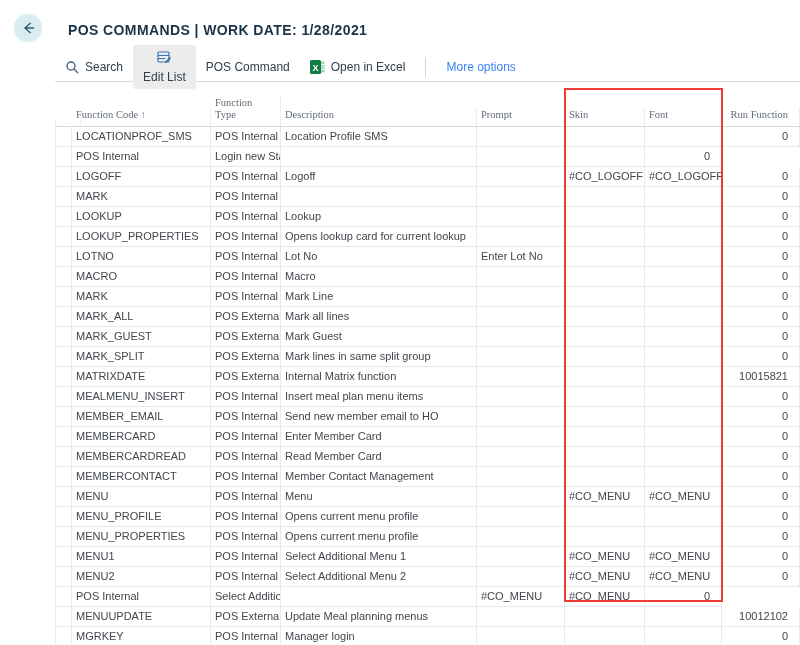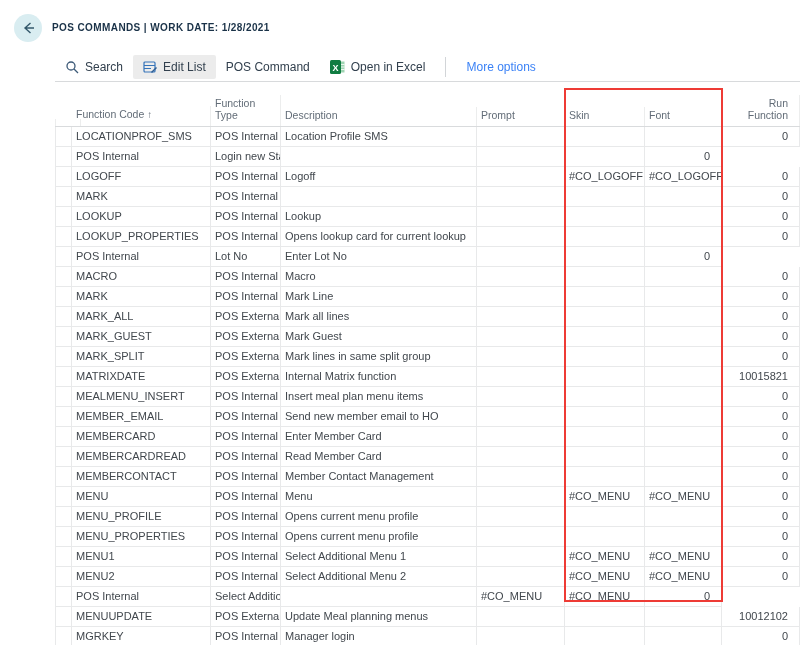--- a/index.html
+++ b/index.html
@@ -4,41 +4,41 @@
 <style>
   * { margin:0; padding:0; box-sizing:border-box; }
   html,body { width:800px; height:645px; background:#fff; overflow:hidden;
     font-family:"Liberation Sans", sans-serif; }
   #page { position:relative; width:800px; height:645px; background:#fff; }
 
   
   .back-btn { position:absolute; left:14px; top:14px; width:28px; height:28px;
     border-radius:50%; background:#d9edf1; display:flex; align-items:center;
     justify-content:center; cursor:pointer; }
-  .page-title { position:absolute; left:52px; top:22px; font-size:10px;
+  .page-title { position:absolute; left:68px; top:22px; font-size:14px;
     font-weight:700; color:#1a3248; letter-spacing:0.4px; }
 
   
   .toolbar { position:absolute; left:55px; top:52px; right:0; height:30px;
     display:flex; align-items:center; border-bottom:1px solid #d8dadc;
     font-size:12px; color:#32404e; }
   .tb-item { display:flex; align-items:center; gap:6px; padding:5px 10px;
     border-radius:2px; cursor:pointer; white-space:nowrap; }
-  .tb-item.selected { background:#ececec; }
+  .tb-item.selected { background:#ececec;flex-direction:column; }
   .tb-sep { width:1px; height:20px; background:#d2d5d8; margin:0 10px; }
   .tb-muted { color:#3b82f6; }
 
   
   .grid-row { display:grid;
     grid-template-columns:17px 139px 70px 196px 88px 80px 77px 78px; }
   .thead { position:absolute; left:55px; top:90px; width:745px; height:37px;
     border-bottom:1px solid #d9dbdd; align-items:end; color:#626c77;
     font-size:10.5px; }
   .th { padding:2px 20px 5px 4px; border-right:1px solid #eceded;
-    line-height:12px; cursor:pointer; }
+    line-height:12px; cursor:pointer;font-family:Liberation Serif, serif; }
   .th.num { text-align:right; padding-right:11px; }
   .th:first-child { border-left:1px solid #eceded; }
   .tbody { position:absolute; left:55px; top:127px; width:745px; height:518px;
     overflow:hidden; }
   .trow { height:20px; }
   .cell { border-right:1px solid #e8e9ea; border-bottom:1px solid #e8e9ea;
     font-size:11px; color:#41474d; line-height:19px; padding:0 4px;
     white-space:nowrap; overflow:hidden; cursor:text; }
   .cell.c0 { border-left:1px solid #e8e9ea; }
   .cell.c7 { text-align:right; padding-right:11px; }
@@ -176,20 +176,21 @@
         <div class="cell c1">LOOKUP_PROPERTIES</div>
         <div class="cell c2">POS Internal</div>
         <div class="cell c3">Opens lookup card for current lookup</div>
         <div class="cell c4"></div>
         <div class="cell c5"></div>
         <div class="cell c6"></div>
         <div class="cell c7">0</div>
       </div>
       <div class="trow grid-row">
         <div class="cell c0"></div>
+        <div class="cell c1">LOTNO</div>
         <div class="cell c2">POS Internal</div>
         <div class="cell c3">Lot No</div>
         <div class="cell c4">Enter Lot No</div>
         <div class="cell c5"></div>
         <div class="cell c6"></div>
         <div class="cell c7">0</div>
       </div>
       <div class="trow grid-row">
         <div class="cell c0"></div>
         <div class="cell c1">MACRO</div>

